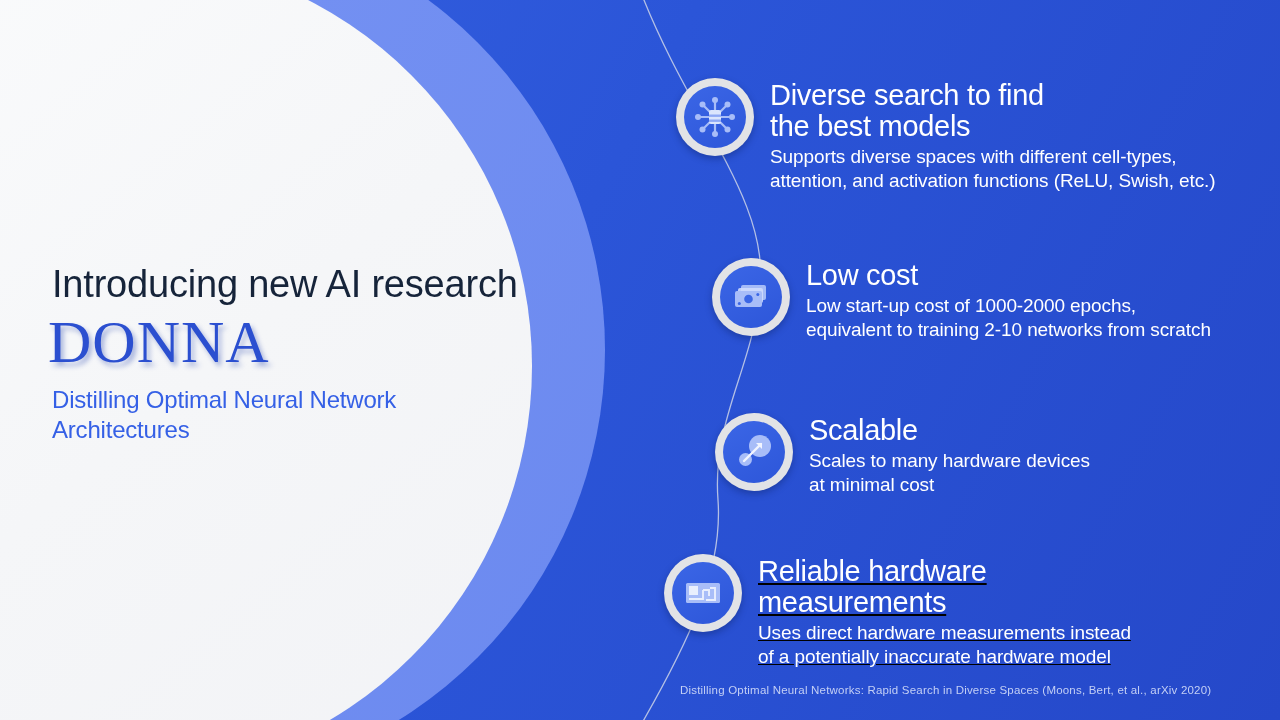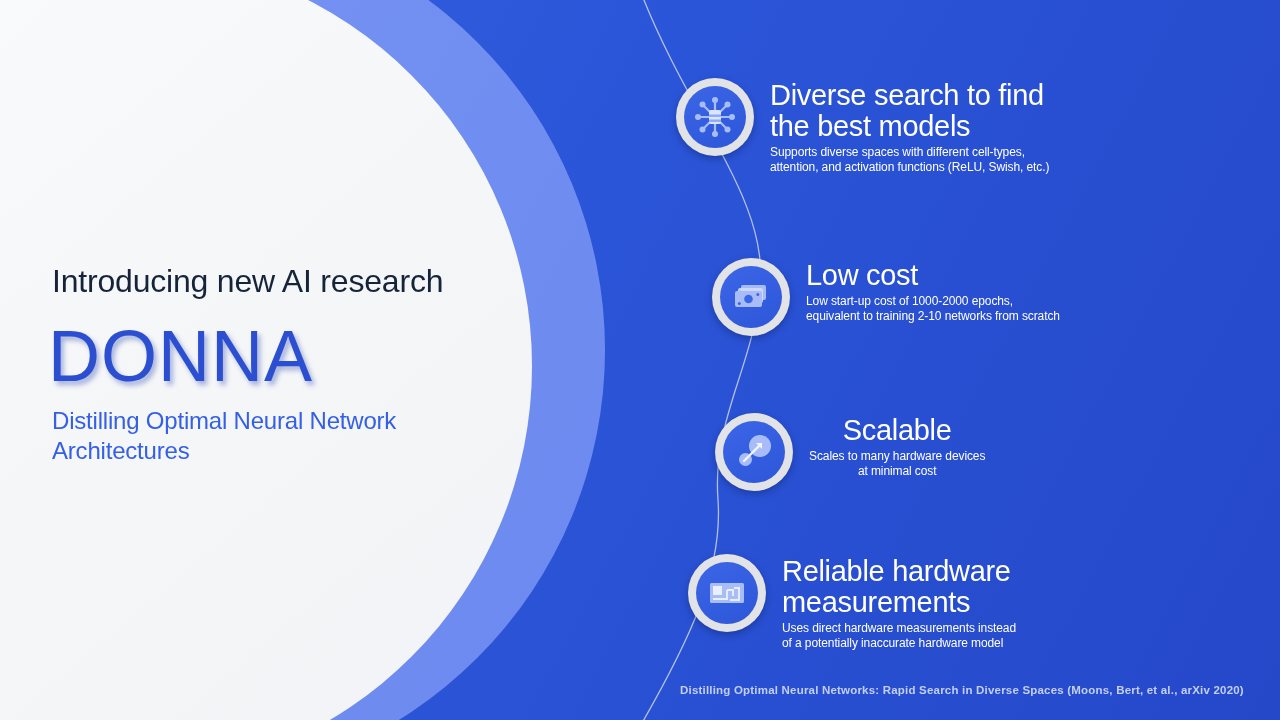--- a/index.html
+++ b/index.html
@@ -35,35 +35,36 @@
     background: linear-gradient(140deg, #fbfcfd 0%, #f5f6f8 55%, #f2f3f6 100%);
   }
 
   
   .left-panel {
     position:absolute;
     left:52px; top:262px;
     width:470px;
   }
   .eyebrow {
-    font-size:32px;
+    font-size:38px;
     font-weight:400;
     color:#16243a;
     letter-spacing:-0.2px;
     line-height:1.2;
   }
   .brand {
-    font-size:72px;
+    font-size:60px;
     font-weight:400;
     color:#2b4fd0;
     letter-spacing:1px;
     line-height:1.02;
-    margin-top:20px;
+    margin-top:4px;
     margin-left:-4px;
     text-shadow: 3px 4px 5px rgba(30,60,170,0.38);
+    font-family: Liberation Serif, serif;
   }
   .tagline {
     font-size:24px;
     font-weight:400;
     color:#3560e6;
     line-height:1.26;
     margin-top:12px;
     letter-spacing:-0.2px;
   }
 
@@ -97,35 +98,34 @@
   .f-title {
     color:#ffffff;
     font-size:29px;
     font-weight:400;
     line-height:1.07;
     letter-spacing:-0.3px;
     white-space:pre-line;
   }
   .f-desc {
     color:#ffffff;
-    font-size:12px;
+    font-size:19px;
     font-weight:400;
     line-height:1.26;
     letter-spacing:-0.1px;
     white-space:pre-line;
     margin-top:3px;
   }
 
   .footnote {
     position:absolute;
     left:680px; top:684px;
     color:#c3cff5;
     font-size:11.5px;
     letter-spacing:0.2px;
-    font-weight:bold;
   }
 </style>
 </head>
 <body>
 
 <div id="stage">
 
   <div class="ring-circle"></div>
   <div class="white-circle"></div>
 
@@ -195,39 +195,39 @@
           </svg>
         </div>
       </div>
       <div class="feature-text">
         <div class="f-title">Low cost</div>
         <div class="f-desc">Low start-up cost of 1000-2000 epochs,
 equivalent to training 2-10 networks from scratch</div>
       </div>
     </div>
 
-    <div class="feature" style="left:95px; top:413px;text-align:center;">
+    <div class="feature" style="left:95px; top:413px;">
       <div class="icon-wrap">
         <div class="icon-inner">
           <svg width="44" height="44" viewBox="0 0 44 44">
             <circle cx="28" cy="16" r="11" fill="#a8bdf8"></circle>
             <circle cx="13.5" cy="29.5" r="6.5" fill="#a8bdf8"></circle>
             <line x1="12" y1="31" x2="29" y2="14" stroke="#f2f5ff" stroke-width="2.4" stroke-linecap="round"></line>
             <path d="M 30 13 L 30 19 L 24 13 Z" fill="#f2f5ff"></path>
           </svg>
         </div>
       </div>
       <div class="feature-text">
         <div class="f-title">Scalable</div>
         <div class="f-desc">Scales to many hardware devices
 at minimal cost</div>
       </div>
     </div>
 
-    <div class="feature" style="left:68px; top:554px;">
+    <div class="feature" style="left:44px; top:554px;text-decoration:underline;">
       <div class="icon-wrap">
         <div class="icon-inner">
           <svg width="44" height="44" viewBox="0 0 44 44">
             <rect x="5" y="12" width="34" height="20" rx="1.5" fill="#a8bdf8"></rect>
             <rect x="8" y="15" width="9" height="9" fill="#e9effd"></rect>
             <path d="M 8 28 L 22 28 L 22 19" fill="none" stroke="#e9effd" stroke-width="1.9"></path>
             <path d="M 22 19 L 28 19 L 28 25" fill="none" stroke="#e9effd" stroke-width="1.9"></path>
             <path d="M 25 29 L 34 29 L 34 17 L 29 17" fill="none" stroke="#e9effd" stroke-width="1.9"></path>
           </svg>
         </div>

